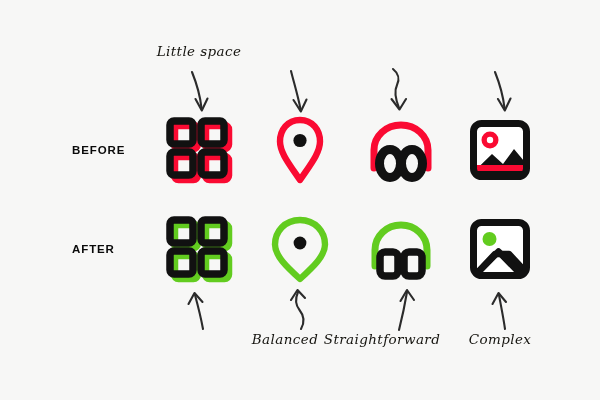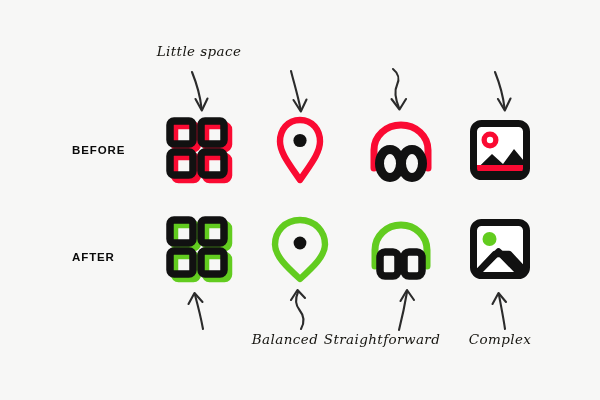--- a/index.html
+++ b/index.html
@@ -42,21 +42,21 @@
     position: absolute;
     left: 72px;
     font-family: "Liberation Sans", sans-serif;
     font-weight: 700;
     font-size: 11.5px;
     letter-spacing: 0.9px;
     color: #0a0a0a;
     white-space: nowrap;
   }
   .rowlabel.before { top: 144px; text-align: center; }
-  .rowlabel.after  { top: 243px; margin-top: 8px; }
+  .rowlabel.after  { top: 243px; }
 
   
   .cell {
     position: absolute;
     width: 76px;
     height: 76px;
     transform: translate(-50%, -50%);
   }
   .cell svg { display: block; width: 76px; height: 76px; overflow: visible; }
 

